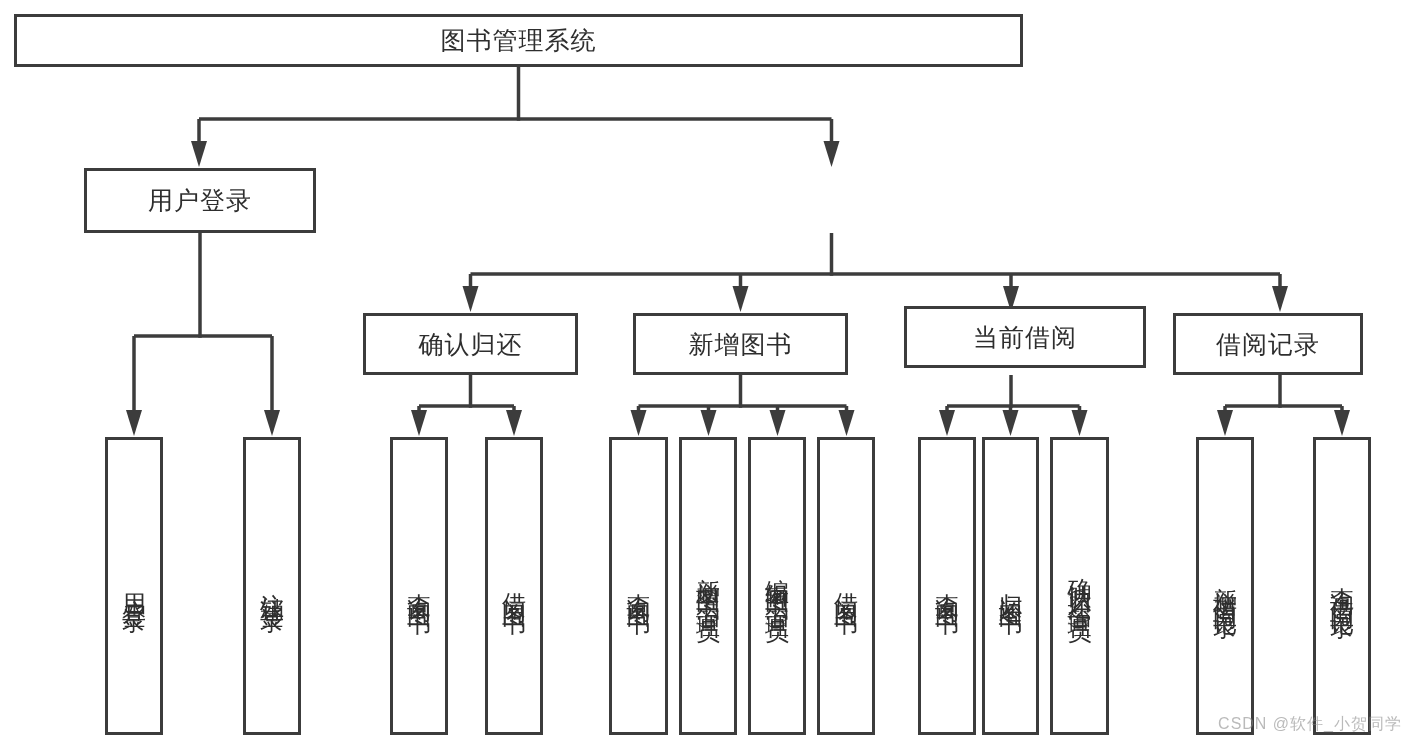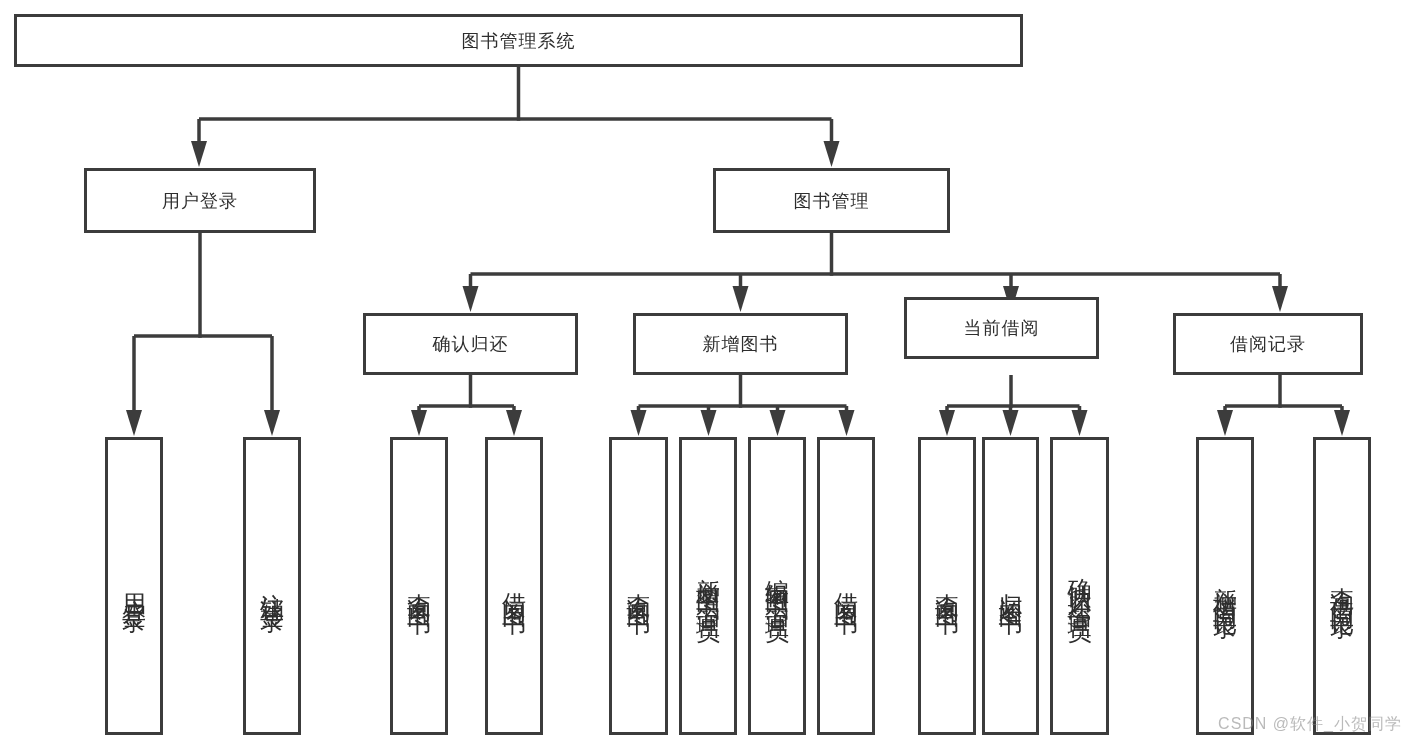--- a/index.html
+++ b/index.html
@@ -20,21 +20,21 @@
   .connectors{position:absolute;left:0;top:0;width:1405px;height:747px;pointer-events:none;}
   .connectors line{stroke:var(--line);stroke-width:3.5;}
   .connectors polygon{fill:var(--line);}
   .node{
     position:absolute;
     box-sizing:border-box;
     border:3px solid var(--border);
     background:#fff;
     display:flex;align-items:center;justify-content:center;
     color:var(--text);
-    font-size:18px;
+    font-size:25px;
     letter-spacing:1px;
     white-space:nowrap;
   }
   .leaf{
     position:absolute;
     box-sizing:border-box;
     border:3px solid var(--border);
     background:#fff;
     top:437px;height:298px;width:58px;
     display:flex;align-items:center;justify-content:center;
@@ -121,25 +121,24 @@
     <line x1="1225" y1="406" x2="1342" y2="406"></line>
     <line x1="1225" y1="406" x2="1225" y2="418"></line>
     <polygon points="1217,410 1233,410 1225,436"></polygon>
     <line x1="1342" y1="406" x2="1342" y2="418"></line>
     <polygon points="1334,410 1350,410 1342,436"></polygon>
   </svg>
 
   <div class="node" style="left:14px;top:14px;width:1009px;height:53px;">图书管理系统</div>
 
   <div class="node" style="left:84px;top:168px;width:232px;height:65px;">用户登录</div>
-  <div class="node" style="left:713px;top:168px;width:237px;height:65px;">图书管理</div>
 
   <div class="node" style="left:363px;top:313px;width:215px;height:62px;">确认归还</div>
   <div class="node" style="left:633px;top:313px;width:215px;height:62px;">新增图书</div>
-  <div class="node" style="left:904px;top:297px;width:195px;height:62px;">当前借阅</div>
+  <div class="node" style="left:904px;top:306px;width:242px;height:62px;">当前借阅</div>
   <div class="node" style="left:1173px;top:313px;width:190px;height:62px;">借阅记录</div>
 
   <div class="leaf" style="left:105px;">
     <span>用户登录</span>
   </div>
   <div class="leaf" style="left:243px;">
     <span>注销登录</span>
   </div>
 
   <div class="leaf" style="left:390px;">

